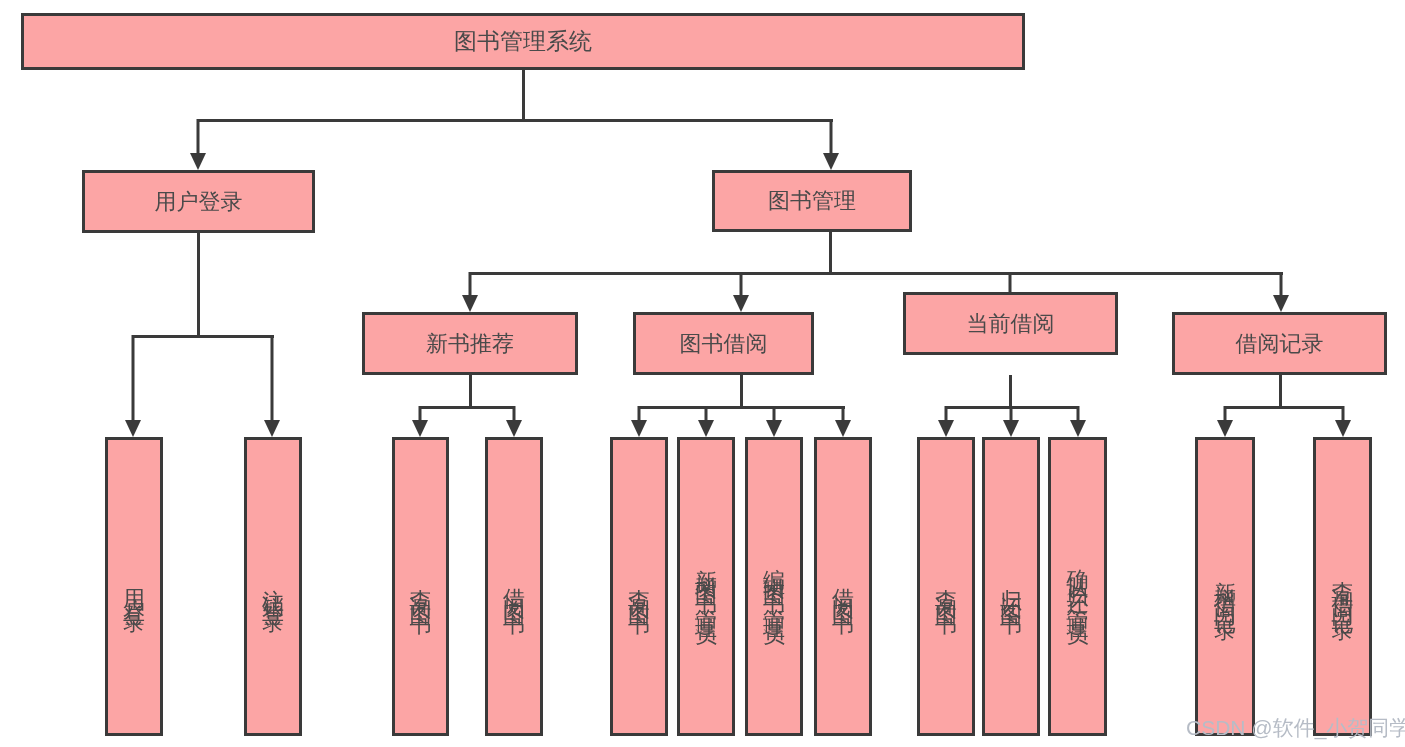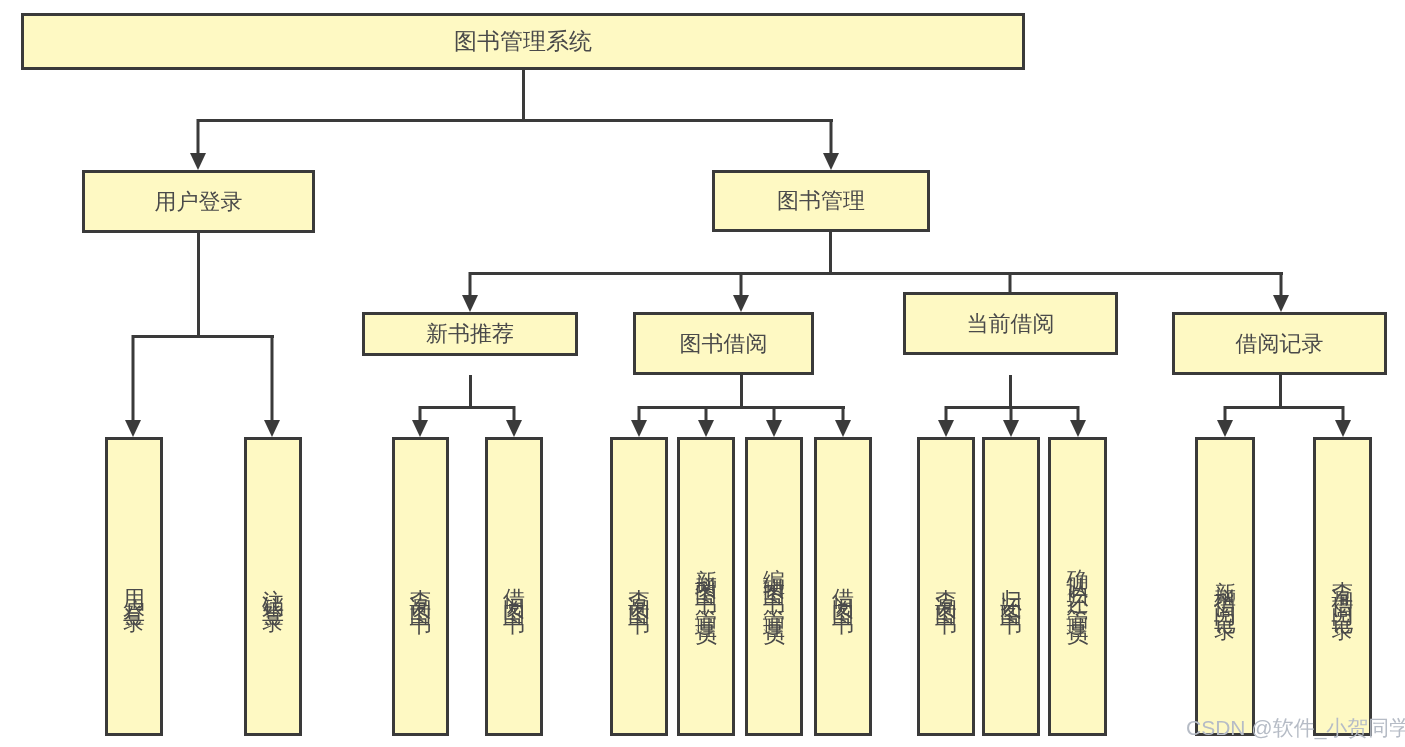--- a/index.html
+++ b/index.html
@@ -13,21 +13,21 @@
     position:relative;
     width:1405px;height:747px;
     background:var(--bg);
     font-family:"Liberation Sans","DejaVu Sans",sans-serif;
     overflow:hidden;
   }
   .node{
     position:absolute;
     box-sizing:border-box;
     border:3px solid var(--line);
-    background:#fef9c3;
+    background:#fca5a5;
     display:flex;
     align-items:center;
     justify-content:center;
     color:var(--text);
     font-size:22px;
   }
   .node .label{white-space:nowrap;}
   .node.root{font-size:23px;}
   .node.leaf .label{
     writing-mode:vertical-rl;
@@ -76,37 +76,37 @@
   </div>
 
   <div class="vline" style="left:521.5px;top:70px;width:3px;height:49px;"></div>
   <div class="hline" style="left:196.5px;top:119px;width:636px;height:3px;"></div>
   <div class="arrow" style="left:189.5px;top:119px;height:51px;"></div>
   <div class="arrow" style="left:822.5px;top:119px;height:51px;"></div>
 
   <div class="node" style="left:82px;top:170px;width:233px;height:63px;">
     <span class="label">用户登录</span>
   </div>
-  <div class="node" style="left:712px;top:170px;width:218px;height:62px;">
+  <div class="node" style="left:712px;top:170px;width:200px;height:62px;">
     <span class="label">图书管理</span>
   </div>
 
   <div class="vline" style="left:196.5px;top:233px;width:3px;height:102px;"></div>
   <div class="hline" style="left:131.5px;top:335px;width:142px;height:3px;"></div>
   <div class="arrow" style="left:124.5px;top:335px;height:102px;"></div>
   <div class="arrow" style="left:263.5px;top:335px;height:102px;"></div>
 
   <div class="vline" style="left:828.5px;top:232px;width:3px;height:40px;"></div>
   <div class="hline" style="left:468.5px;top:272px;width:814px;height:3px;"></div>
   <div class="arrow" style="left:461.5px;top:272px;height:40px;"></div>
   <div class="arrow" style="left:732.5px;top:272px;height:40px;"></div>
   <div class="arrow" style="left:1001.5px;top:272px;height:40px;"></div>
   <div class="arrow" style="left:1272.5px;top:272px;height:40px;"></div>
 
-  <div class="node" style="left:362px;top:312px;width:216px;height:44px;">
+  <div class="node" style="left:362px;top:312px;width:216px;height:63px;">
     <span class="label">新书推荐</span>
   </div>
   <div class="node" style="left:633px;top:312px;width:181px;height:63px;">
     <span class="label">图书借阅</span>
   </div>
   <div class="node" style="left:903px;top:292px;width:215px;height:63px;">
     <span class="label">当前借阅</span>
   </div>
   <div class="node" style="left:1172px;top:312px;width:215px;height:63px;">
     <span class="label">借阅记录</span>

